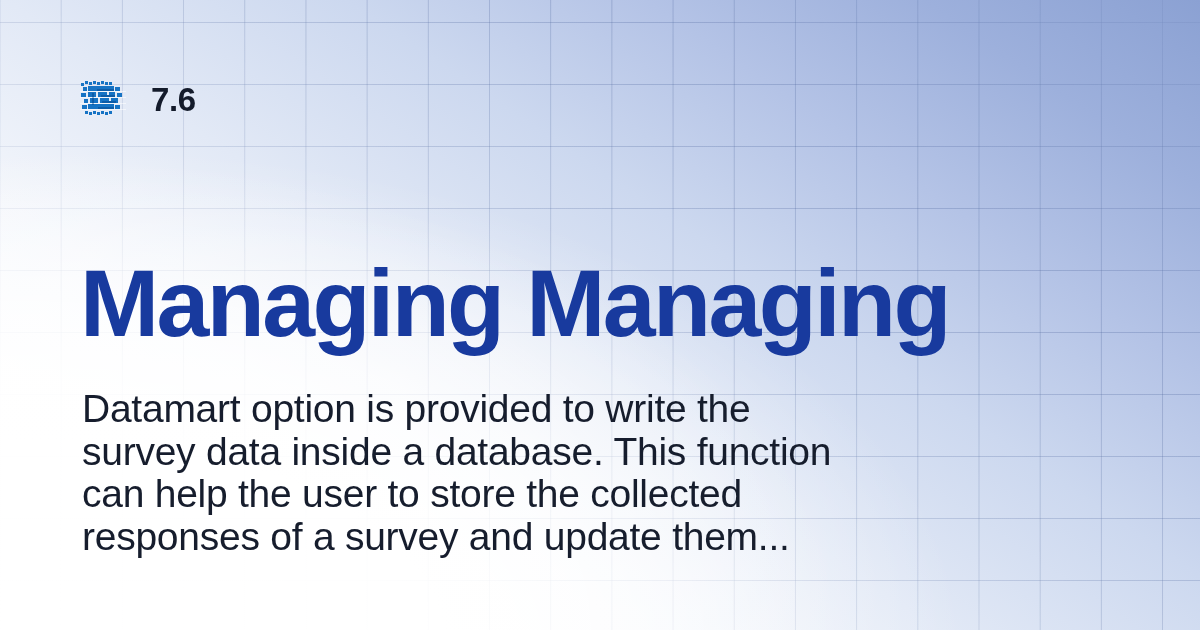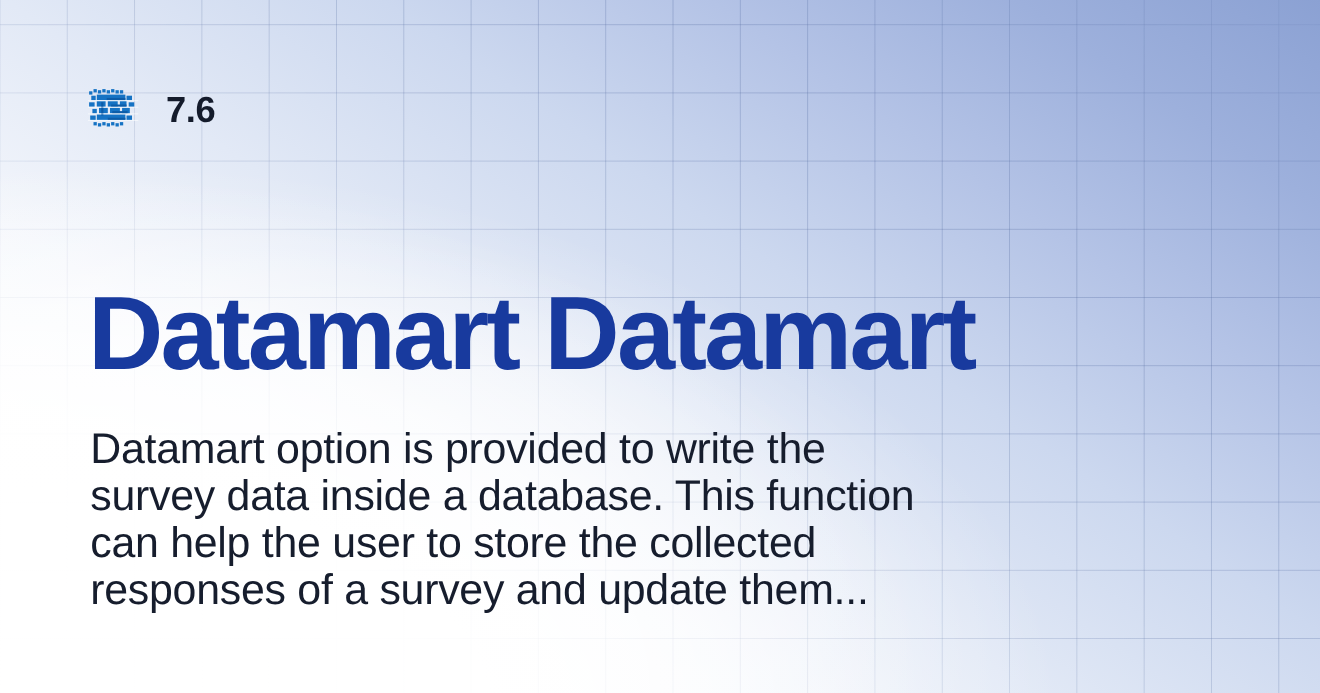--- a/index.html
+++ b/index.html
@@ -192,18 +192,18 @@
         <g fill="#ffffff" opacity="0.55">
           <rect x="0" y="11" width="46" height="1"></rect>
           <rect x="0" y="17" width="46" height="1"></rect>
           <rect x="0" y="23" width="46" height="1"></rect>
           <rect x="0" y="29" width="46" height="1"></rect>
         </g>
       </svg>
       <span class="brand-version">7.6</span>
     </div>
 
-    <h1 class="headline">Datamart Datamart</h1>
+    <h1 class="headline">Managing Managing</h1>
 
     <p class="description">Datamart option is provided to write the survey data inside a database. This function can help the user to store the collected responses of a survey and update them...</p>
 
   </div>
 </div>
 
 </body></html>

